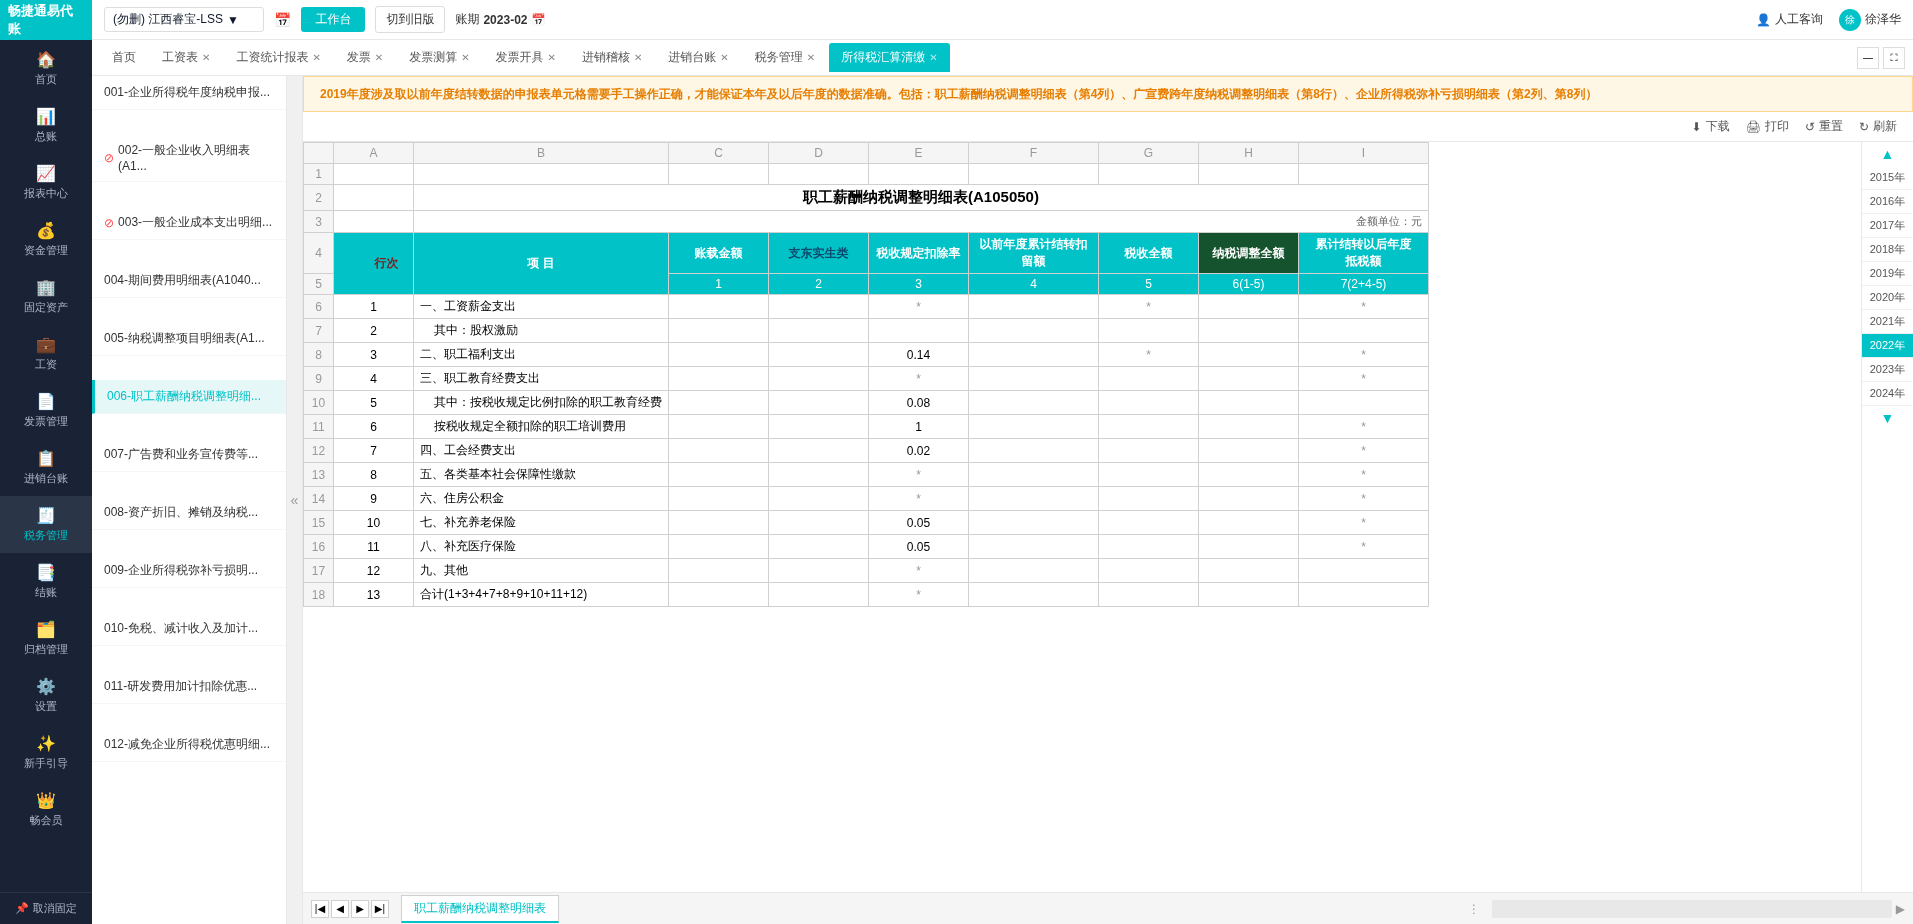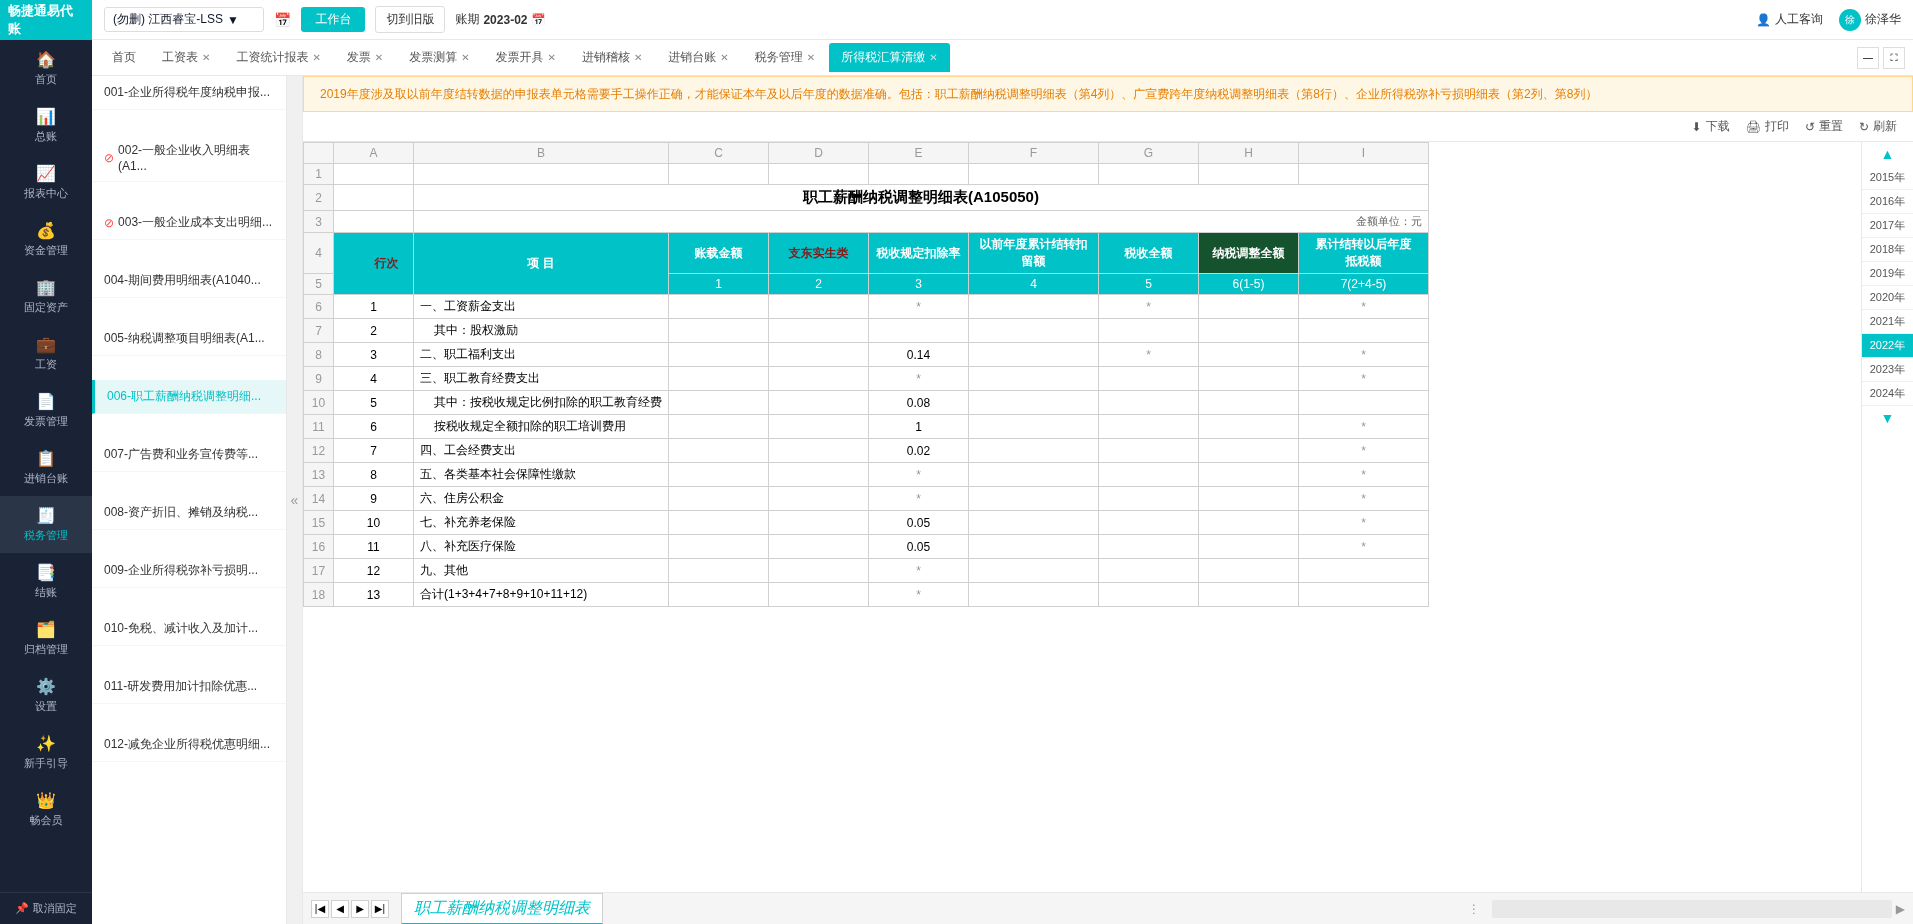--- a/index.html
+++ b/index.html
@@ -220,20 +220,21 @@
     }
 
     
     .warning-banner {
       background: #fff7e6;
       border: 1px solid #ffd591;
       padding: 8px 16px;
       font-size: 12px;
       color: #e67e00;
       line-height: 1.5;
+      font-weight: bold;
     }
 
     
     .sheet-toolbar {
       display: flex;
       align-items: center;
       justify-content: flex-end;
       padding: 6px 16px;
       gap: 16px;
       border-bottom: 1px solid #e8e8e8;
@@ -325,24 +326,23 @@
       border-top: 1px solid #e8e8e8;
       display: flex;
       align-items: center;
       padding: 0 8px;
       gap: 4px;
     }
     .sheet-tab {
       padding: 4px 12px;
       background: white;
       border: 1px solid #d0d0d0;
-      font-size: 16px;
+      font-size: 12px;
       cursor: pointer;
       color: #333;
-      font-style: italic;
     }
     .sheet-tab.active {
       background: white;
       border-bottom: 2px solid #00c2c7;
       color: #00c2c7;
     }
     .sheet-nav {
       display: flex;
       gap: 2px;
       margin-right: 8px;
@@ -635,21 +635,21 @@
                 <td class="row-num">3</td>
                 <td></td>
                 <td colspan="8" style="text-align:right;font-size:11px;color:#666;">金额单位：元</td>
               </tr>
 
               <tr class="header-row">
                 <td class="row-num" style="background:#f5f5f5;color:#999;">4</td>
                 <th style="background:#00c2c7;color:#7f1d1d;text-align:center;padding-left:32px;" rowspan="2">行次</th>
                 <th style="background:#00c2c7;color:white;text-align:center;" rowspan="2">项 目</th>
                 <th style="background:#00c2c7;color:white;text-align:center;">账载金额</th>
-                <th style="background:#00c2c7;color:#7f1d1d;text-align:center;">支东实生类</th>
+                <th style="background:#00c2c7;color:#0c4a6e;text-align:center;">支东实生类</th>
                 <th style="background:#00c2c7;color:white;text-align:center;">税收规定扣除率</th>
                 <th style="background:#00c2c7;color:white;text-align:center;">以前年度累计结转扣<br>留额</th>
                 <th style="background:#00c2c7;color:white;text-align:center;">税收全额</th>
                 <th style="background:#14532d;color:white;text-align:center;">纳税调整全额</th>
                 <th style="background:#00c2c7;color:white;text-align:center;">累计结转以后年度<br>抵税额</th>
               </tr>
 
               <tr class="sub-header">
                 <td class="row-num" style="background:#f5f5f5;color:#999;">5</td>
                 <th style="background:#00c2c7;color:white;text-align:center;">1</th>

